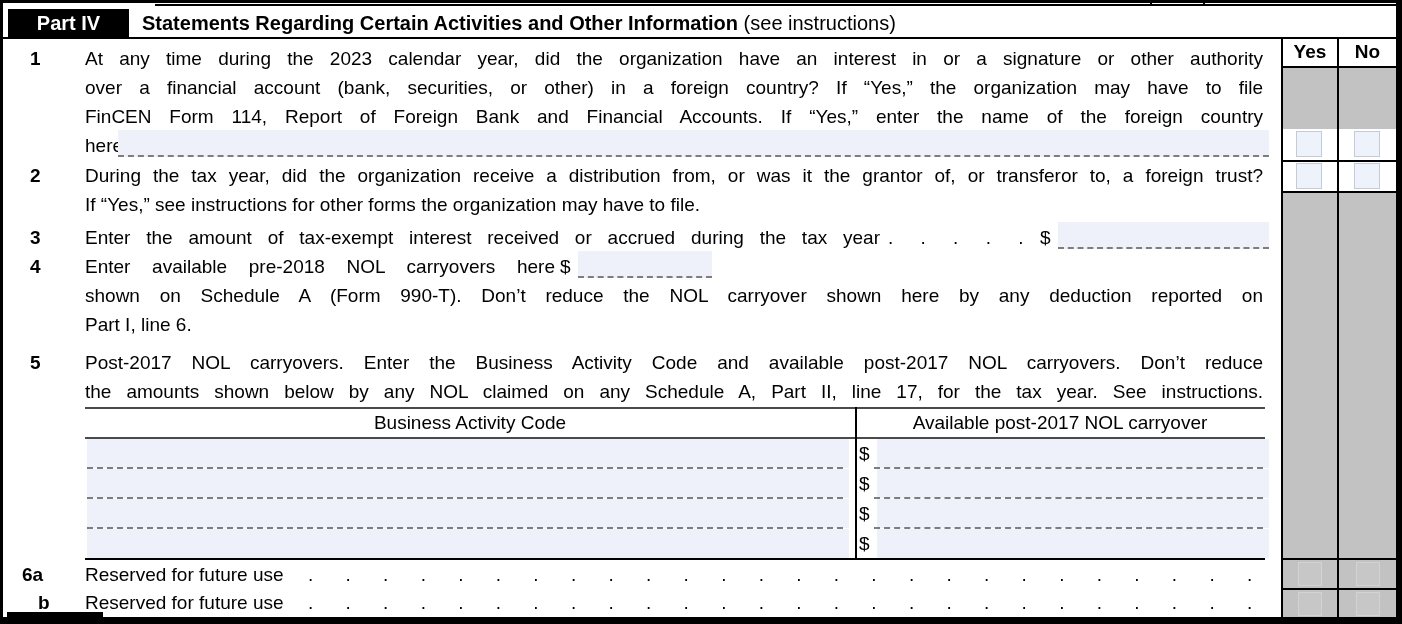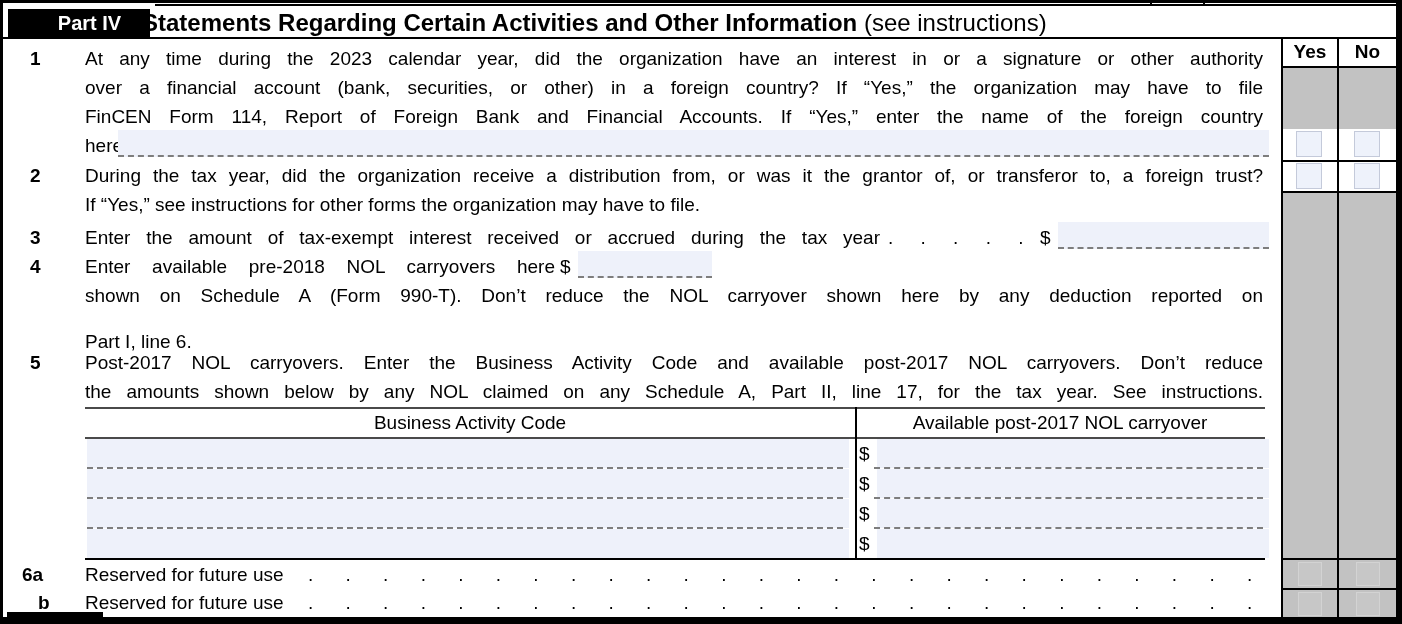--- a/index.html
+++ b/index.html
@@ -15,23 +15,23 @@
   .jline { text-align:justify; text-align-last:justify; white-space:normal; overflow:hidden; }
   .num   { position:absolute; font-weight:bold; }
   .field { position:absolute; background:#eef1fa; border-bottom:2px dashed #7d7d7d; }
   .cbx   { position:absolute; width:24px; height:24px; background:#eef2fb; border:1.5px solid #c4cada; }
   .gray  { position:absolute; background:#c2c2c2; }
   .rsq   { position:absolute; width:22px; height:22px; border:1.5px solid #d3d3d3; background:#c7c7c7; }
   .dash  { position:absolute; border-top:2px dashed #7d7d7d; height:0; }
   .leader{ position:absolute; overflow:hidden; white-space:nowrap; word-spacing:27px; height:29px; line-height:29px; }
   .partbox {
     position:absolute; left:8px; top:9px; width:121px; height:28px; background:#000;
-    color:#fff; font-weight:bold; font-size:20px; text-align:center; line-height:28px;padding-left:21px;
+    color:#fff; font-weight:bold; font-size:20px; text-align:center; line-height:28px;
   }
-  .ptitle { position:absolute; left:142px; top:9px; height:28px; line-height:28px; font-size:24px; white-space:nowrap; }
+  .ptitle { position:absolute; left:142px; top:9px; height:28px; line-height:28px; font-size:20px; white-space:nowrap; }
   .ptitle .tbold { font-weight:bold; }
   .ylabel { position:absolute; top:39px; height:38px; line-height:26px; font-weight:bold; text-align:center; }
   .thead  { position:absolute; top:409px; height:28px; line-height:28px; text-align:center; }
   .dollar { position:absolute; width:18px; text-align:left; line-height:29px; font-size:19px; }
   .bluecell { position:absolute; background:#eef1fa; }
 </style>
 </head>
 <body>
 
 <div id="page">
@@ -94,21 +94,21 @@
   <div class="line jline" style="left:85px;top:223px;width:795px;">Enter the amount of tax-exempt interest received or accrued during the tax year</div>
   <div class="leader" style="left:888px;top:223px;width:148px;word-spacing:22px;">. . . . .</div>
   <div class="line" style="left:1040px;top:223px;">$</div>
   <div class="field" style="left:1058px;top:222px;width:205px;height:25px;line-height:25px;padding-left:6px;"></div>
 
   <div class="num" style="left:30px;top:252px;line-height:29px;">4</div>
   <div class="line jline" style="left:85px;top:252px;width:470px;">Enter available pre-2018 NOL carryovers here</div>
   <div class="line" style="left:560px;top:252px;">$</div>
   <div class="field" style="left:578px;top:251px;width:128px;height:25px;line-height:25px;padding-left:6px;"></div>
   <div class="line jline" style="left:85px;top:281px;width:1178px;">shown on Schedule A (Form 990-T). Don’t reduce the NOL carryover shown here by any deduction reported on</div>
-  <div class="line" style="left:85px;top:310px;margin-top:17px;">Part I, line 6.</div>
+  <div class="line" style="left:85px;top:310px;">Part I, line 6.</div>
 
   <div class="num" style="left:30px;top:348px;line-height:29px;">5</div>
   <div class="line jline" style="left:85px;top:348px;width:1178px;">Post-2017 NOL carryovers. Enter the Business Activity Code and available post-2017 NOL carryovers. Don’t reduce</div>
   <div class="line jline" style="left:85px;top:377px;width:1178px;">the amounts shown below by any NOL claimed on any Schedule A, Part II, line 17, for the tax year. See instructions.</div>
 
   <div class="grayline" style="left:85px;top:407px;width:1180px;height:2px;"></div>
   <div class="thead" style="left:85px;width:770px;">Business Activity Code</div>
   <div class="thead" style="left:857px;width:406px;">Available post-2017 NOL carryover</div>
   <div class="grayline" style="left:85px;top:437px;width:1180px;height:2px;"></div>
   <div class="vline" style="left:855px;top:407px;width:2px;height:153px;"></div>

